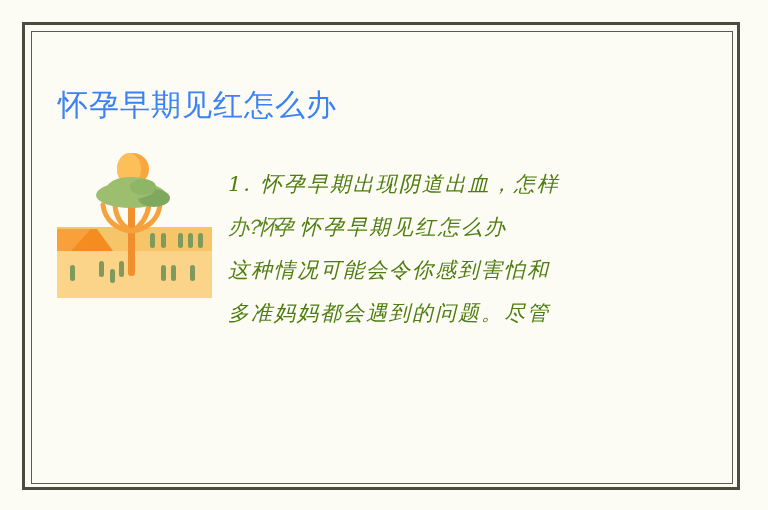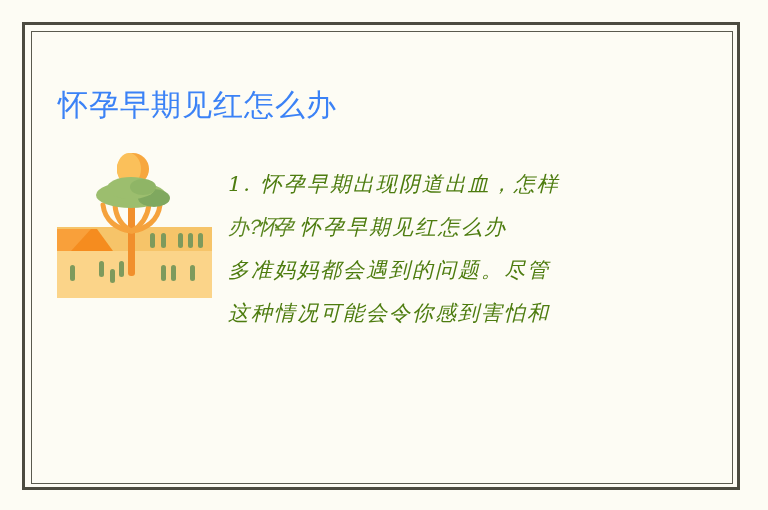--- a/index.html
+++ b/index.html
@@ -168,17 +168,17 @@
       </g>
     </svg>
   </div>
 
   <div class="body-text">
     <div class="body-line">1. 怀孕早期出现阴道出血，怎样</div>
     <div class="body-line overlap">
       <span class="ghost">办？怀孕</span>
       <span class="shifted" style="padding-left:72px;display:inline-block;">怀孕早期见红怎么办</span>
     </div>
+    <div class="body-line">这种情况可能会令你感到害怕和</div>
     <div class="body-line">多准妈妈都会遇到的问题。尽管</div>
-    <div class="body-line">这种情况可能会令你感到害怕和</div>
   </div>
 
 </div>
 
 </body></html>

